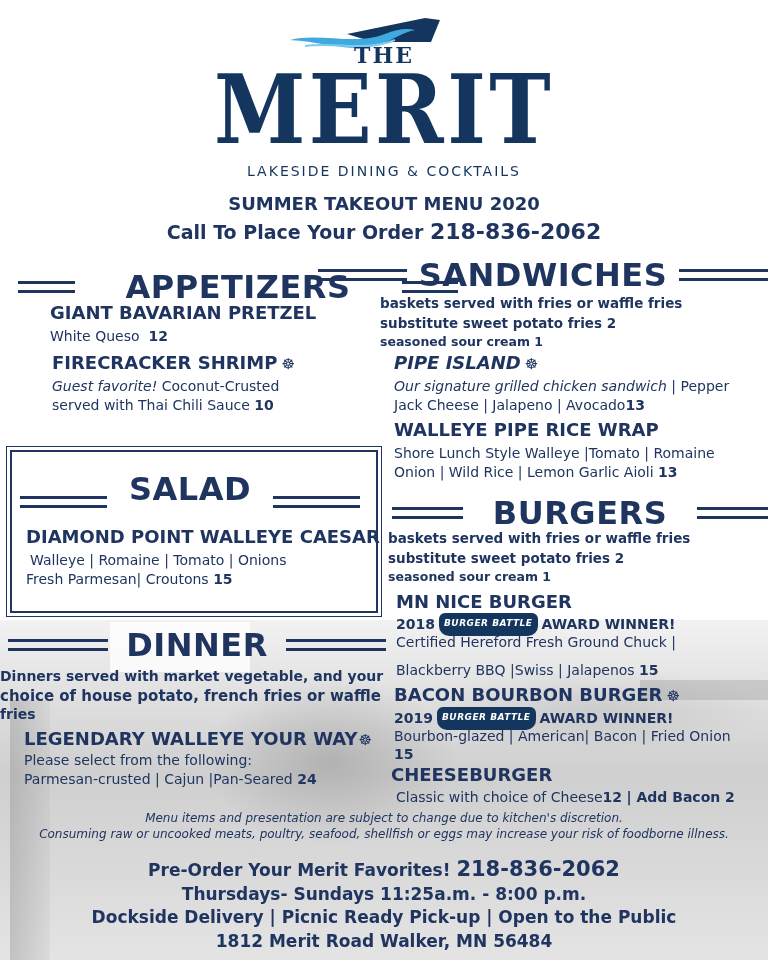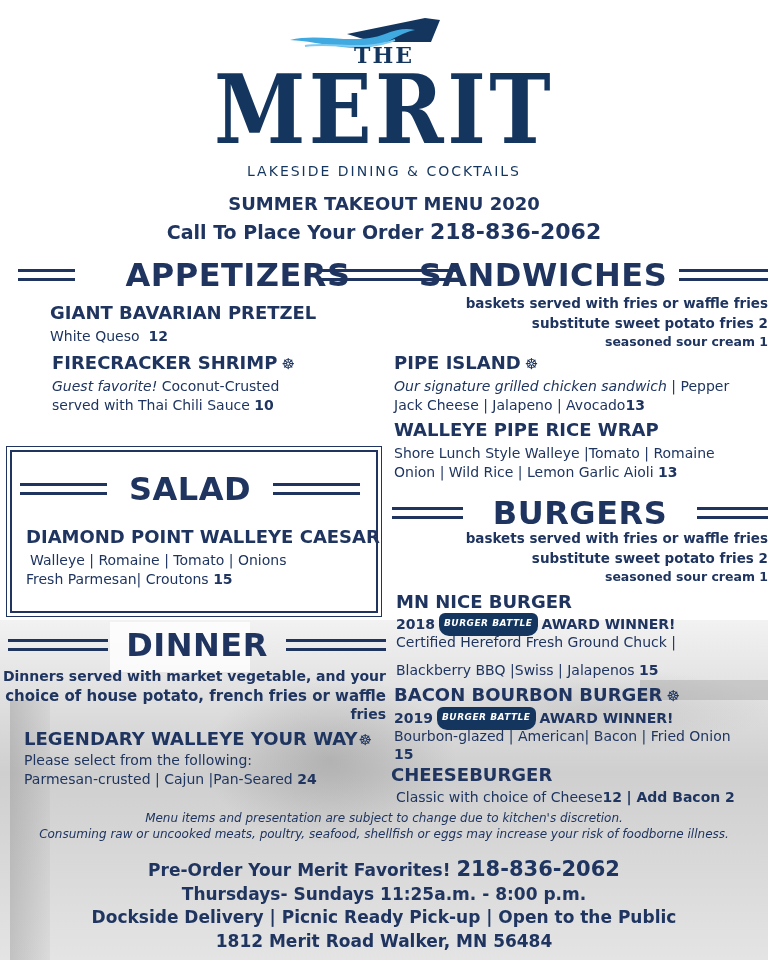--- a/index.html
+++ b/index.html
@@ -46,21 +46,21 @@
 
   
   .sec-head { position: absolute; display: flex; align-items: center; justify-content: center; }
   .sec-title { font-size: 32px; font-weight: bold; color: #1f3560; padding: 0 12px; white-space: nowrap; letter-spacing: 0.5px; }
   .dlines { flex: 1; height: 12px; border-top: 3px solid #1f3560; border-bottom: 3px solid #1f3560; }
 
   .item-name { position: absolute; font-weight: bold; font-size: 18px; color: #1f3560; white-space: nowrap; }
   .item-desc { position: absolute; font-size: 14px; line-height: 19px; color: #1f3560; }
   .item-desc b { font-weight: bold; }
   .item-desc i { font-style: italic; }
-  .note { position: absolute; font-weight: bold; font-size: 13.5px; color: #1f3560; text-align: right; white-space: nowrap; }
+  .note { position: absolute; font-weight: bold; font-size: 13.5px; color: #1f3560; text-align: left; white-space: nowrap; }
   .note.small { font-size: 12.5px; }
   .helm { font-weight: normal; font-size: 15px; margin-left: 4px; }
 
   .salad-box { position: absolute; left: 10px; top: 450px; width: 368px; height: 163px;
     border: 2px solid #1f3560; outline: 1px solid #1f3560; outline-offset: 3px; background: #fff; }
 
   .badge { display: inline-block; background: #14365e; color: #fff; font-size: 9px; font-weight: bold;
     padding: 1px 5px 3px; border-radius: 6px 6px 10px 10px; letter-spacing: 0.5px; vertical-align: middle;
     font-style: italic; margin: 0 4px; }
 
@@ -81,21 +81,21 @@
 <div class="logo-the">THE</div>
 <div class="logo-merit">MERIT</div>
 <div class="logo-tag">LAKESIDE DINING &amp; COCKTAILS</div>
 
 <div class="headline h1">SUMMER TAKEOUT MENU 2020</div>
 <div class="headline h2">
   <span>Call To Place Your Order</span>
   <span class="phone">218-836-2062</span>
 </div>
 
-<div class="sec-head" style="left:18px; top:256px; width:440px;gap:39px;">
+<div class="sec-head" style="left:18px; top:268px; width:440px;gap:39px;">
   <div class="dlines"></div>
   <div class="sec-title">APPETIZERS</div>
   <div class="dlines"></div>
 </div>
 
 <div class="item-name" style="left:50px; top:302px;">GIANT BAVARIAN PRETZEL</div>
 <div class="item-desc" style="left:50px; top:327px;">
   <span>White Queso</span>&nbsp;&nbsp;<b>12</b>
 </div>
 
@@ -110,36 +110,36 @@
 
 <div class="sec-head" style="left:318px; top:256px; width:450px;">
   <div class="dlines" style="max-width:140px;"></div>
   <div class="sec-title">SANDWICHES</div>
   <div class="dlines"></div>
 </div>
 <div class="note" style="left:380px; width:388px; top:295px;">baskets served with fries or waffle fries</div>
 <div class="note" style="left:380px; width:388px; top:315px;">substitute sweet potato fries 2</div>
 <div class="note small" style="left:380px; width:388px; top:334px;">seasoned sour cream 1</div>
 
-<div class="item-name" style="left:394px; top:352px;">
+<div class="item-name" style="left:394px; top:352px;font-style:italic;">
   <span>PIPE ISLAND</span><span class="helm">☸</span>
 </div>
 <div class="item-desc" style="left:394px; top:377px; width:360px;">
   <i>Our signature grilled chicken sandwich</i>
   <span>| Pepper Jack Cheese | Jalapeno | Avocado</span><b>13</b>
 </div>
 
 <div class="item-name" style="left:394px; top:419px;">WALLEYE PIPE RICE WRAP</div>
 <div class="item-desc" style="left:394px; top:444px; width:355px;">
   <span>Shore Lunch  Style Walleye |Tomato | Romaine Onion | Wild Rice | Lemon Garlic Aioli</span>
   <b>13</b>
 </div>
 
 <div class="salad-box">
-  <div class="sec-head" style="left:8px; top:18px; width:340px;">
+  <div class="sec-head" style="left:8px; top:18px; width:340px;align-items:flex-end;">
     <div class="dlines"></div>
     <div class="sec-title" style="padding:0 22px;">SALAD</div>
     <div class="dlines"></div>
   </div>
   <div class="item-name" style="left:14px; top:74px;">DIAMOND POINT WALLEYE CAESAR</div>
   <div class="item-desc" style="left:18px; top:99px;">Walleye | Romaine | Tomato | Onions</div>
   <div class="item-desc" style="left:14px; top:118px;">
     <span>Fresh Parmesan| Croutons</span>
     <b>15</b>
   </div>

